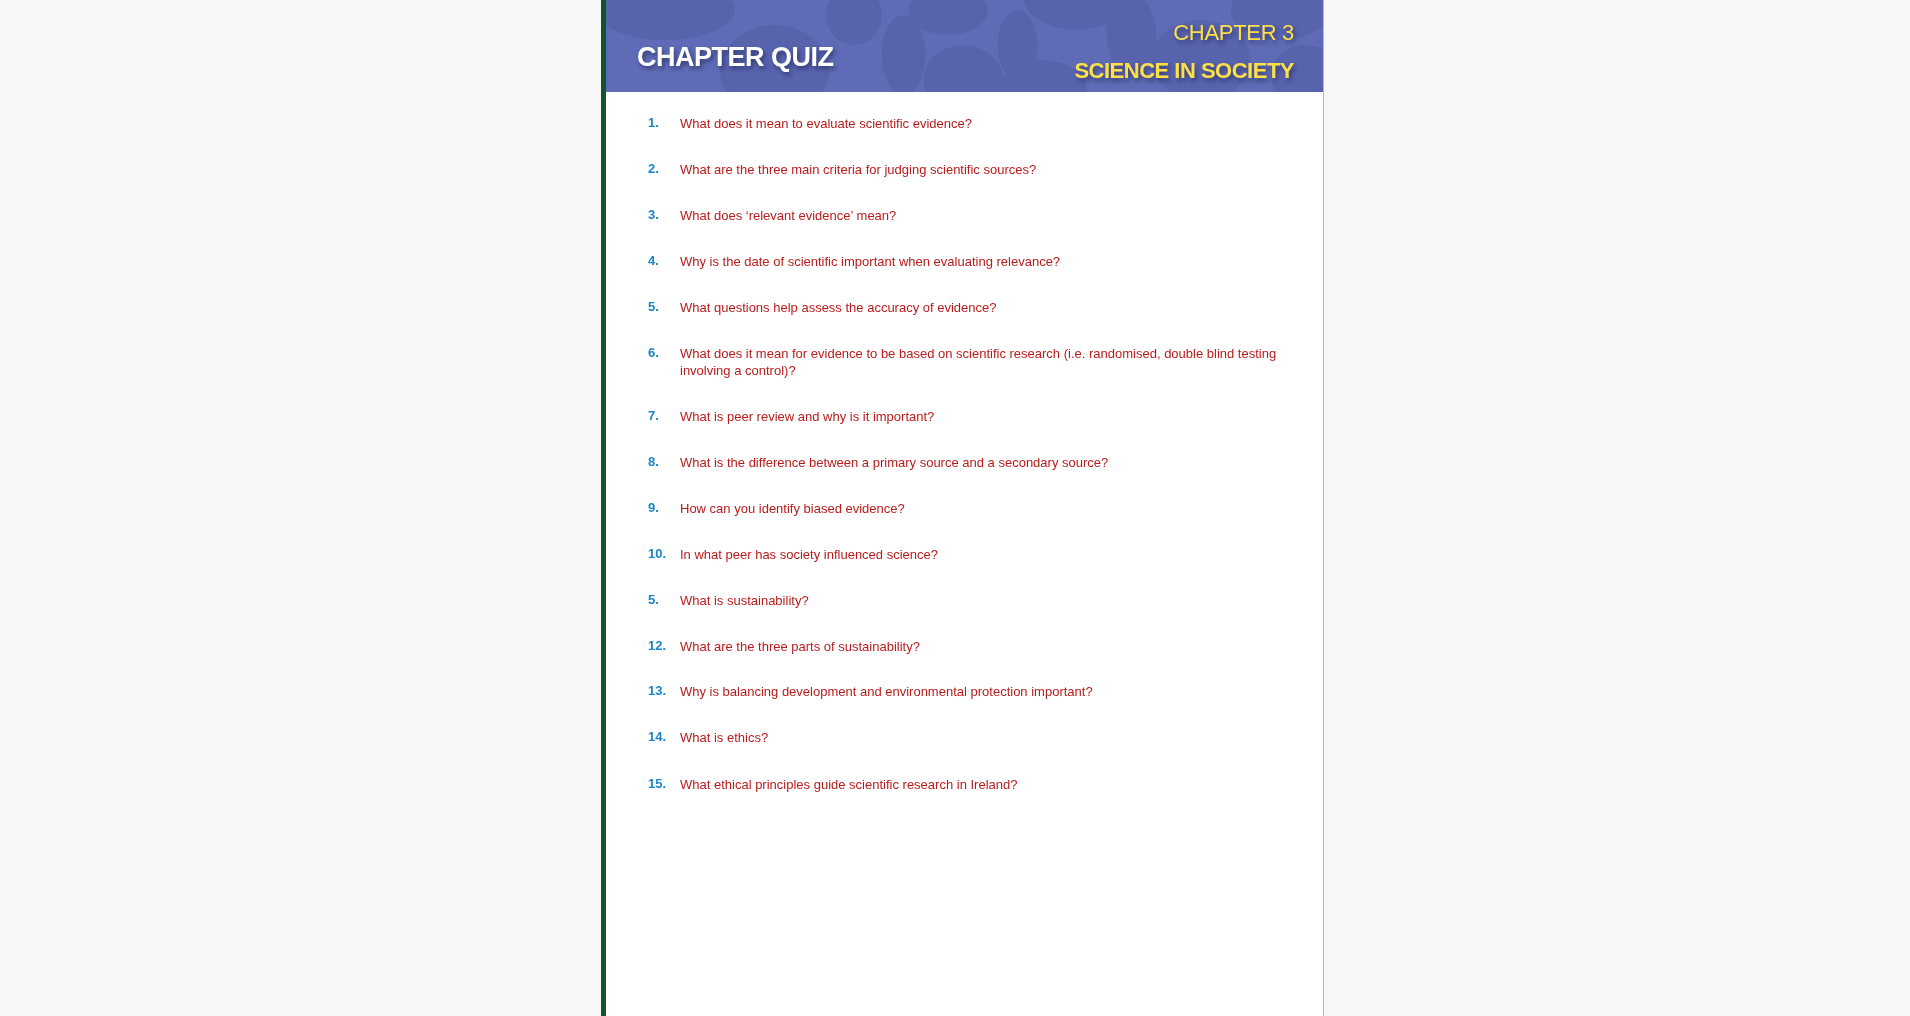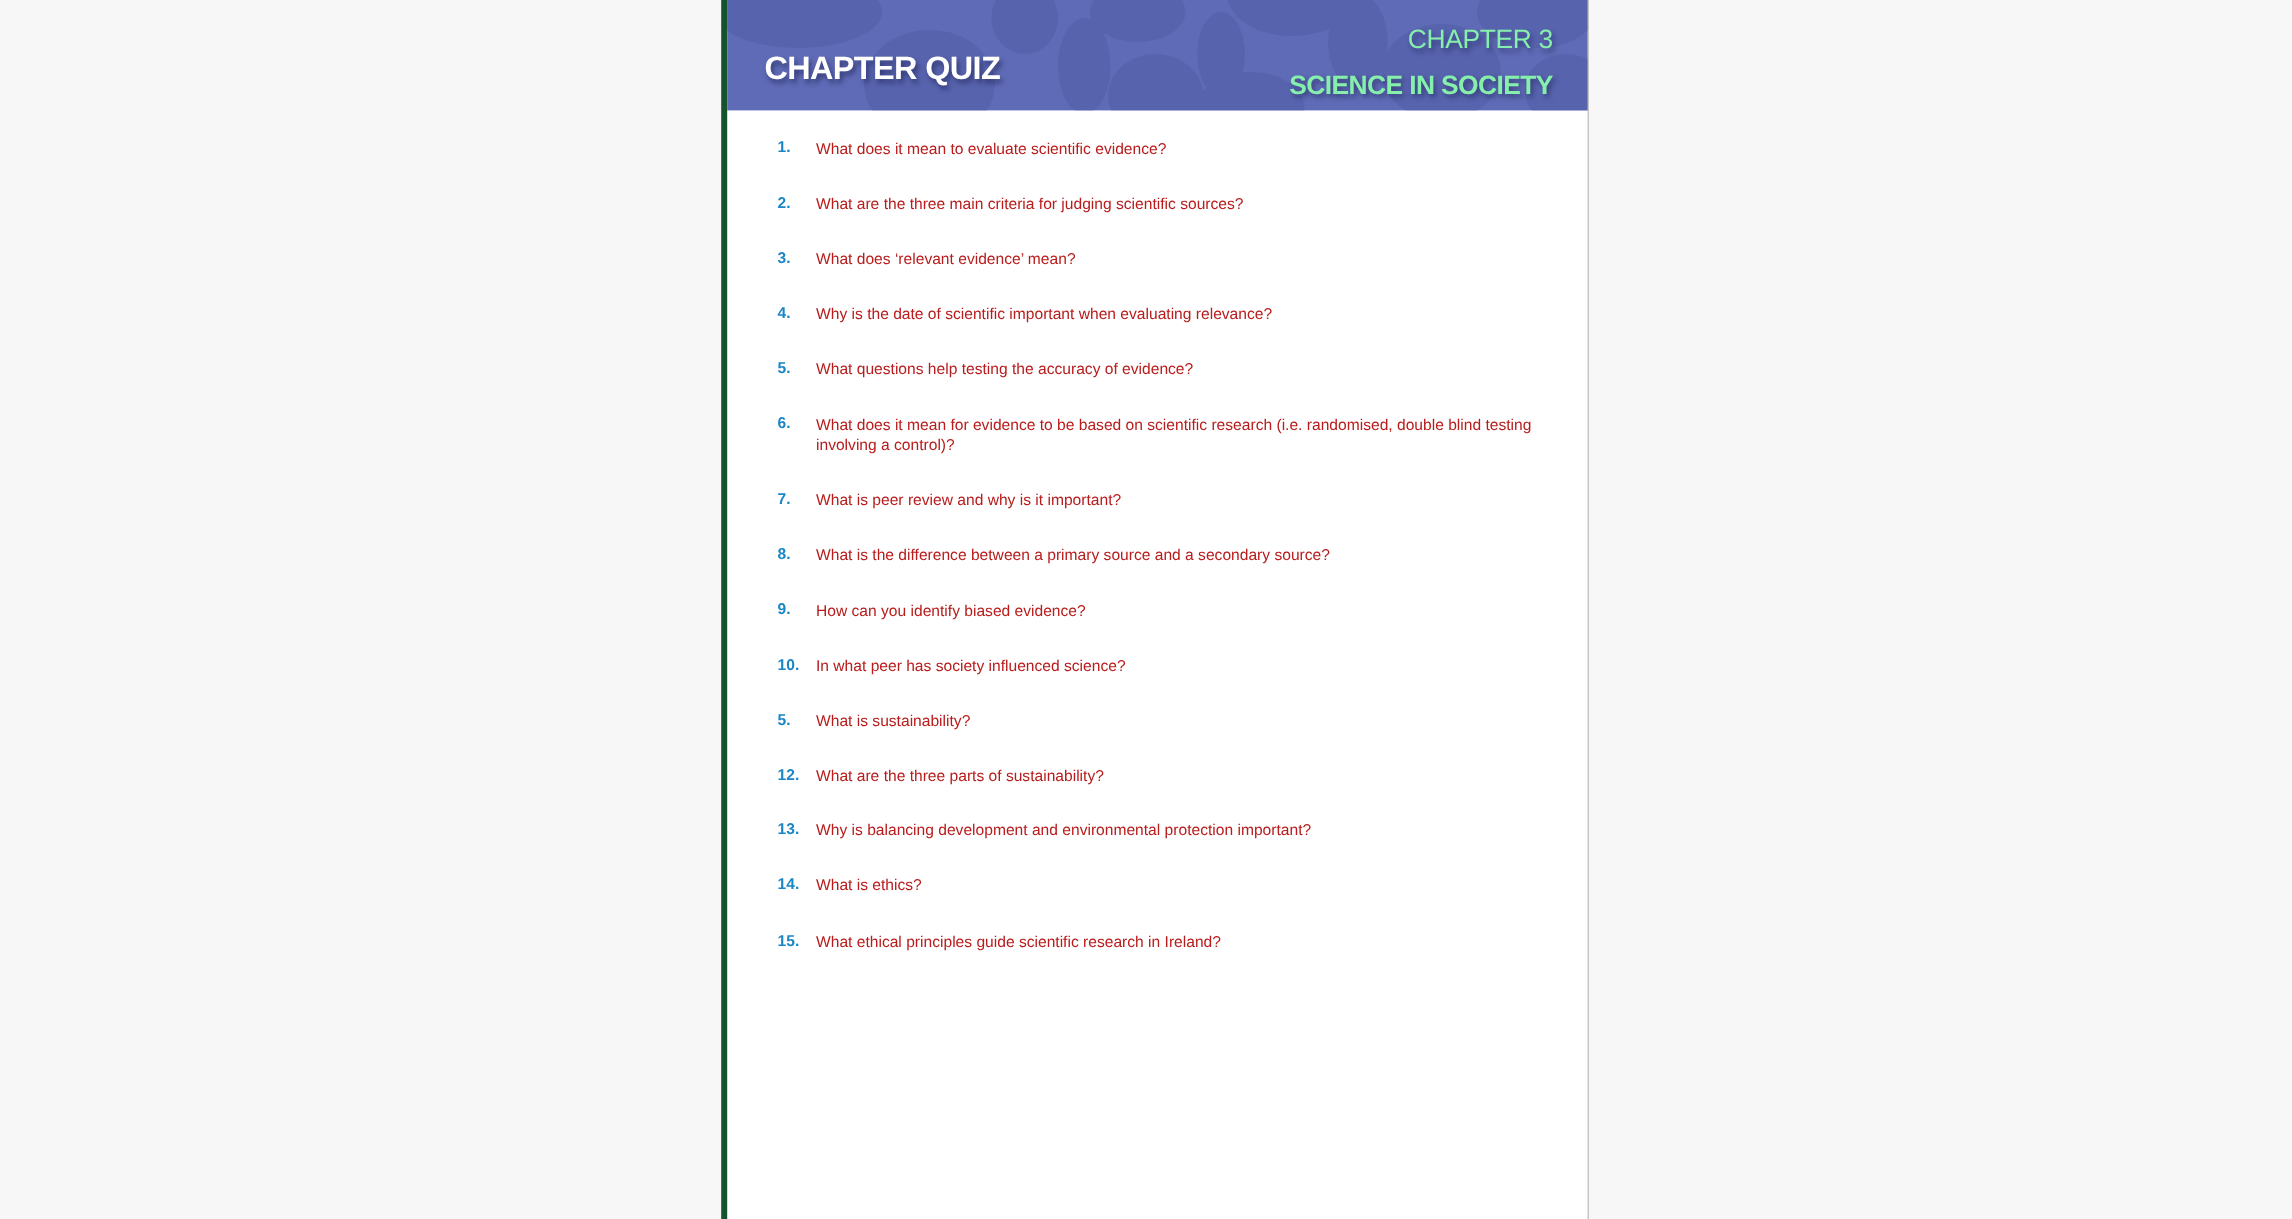--- a/index.html
+++ b/index.html
@@ -44,21 +44,21 @@
       font-weight: bold;
       font-size: 27px;
       letter-spacing: -0.5px;
       text-shadow: 2px 3px 4px rgba(20, 25, 70, 0.55);
     }
     .chapter-block {
       position: absolute;
       right: 29px;
       top: 22px;
       text-align: right;
-      color: #86efac;
+      color: #fde047;
       text-shadow: 2px 3px 4px rgba(20, 25, 70, 0.55);
       line-height: 1;
     }
     .chapter-num {
       font-size: 22px;
       font-weight: normal;
       letter-spacing: -0.3px;
     }
     .chapter-name {
       font-size: 22px;
@@ -139,21 +139,21 @@
     <div class="q" style="top:92px">
       <span class="q-num">3.</span>
       <span class="q-text">What does ‘relevant evidence’ mean?</span>
     </div>
     <div class="q" style="top:138px">
       <span class="q-num">4.</span>
       <span class="q-text">Why is the date of scientific important when evaluating relevance?</span>
     </div>
     <div class="q" style="top:184px">
       <span class="q-num">5.</span>
-      <span class="q-text">What questions help testing the accuracy of evidence?</span>
+      <span class="q-text">What questions help assess the accuracy of evidence?</span>
     </div>
     <div class="q" style="top:230px">
       <span class="q-num">6.</span>
       <span class="q-text">What does it mean for evidence to be based on scientific research (i.e. randomised, double blind testing involving a control)?</span>
     </div>
     <div class="q" style="top:293px">
       <span class="q-num">7.</span>
       <span class="q-text">What is peer review and why is it important?</span>
     </div>
     <div class="q" style="top:339px">

